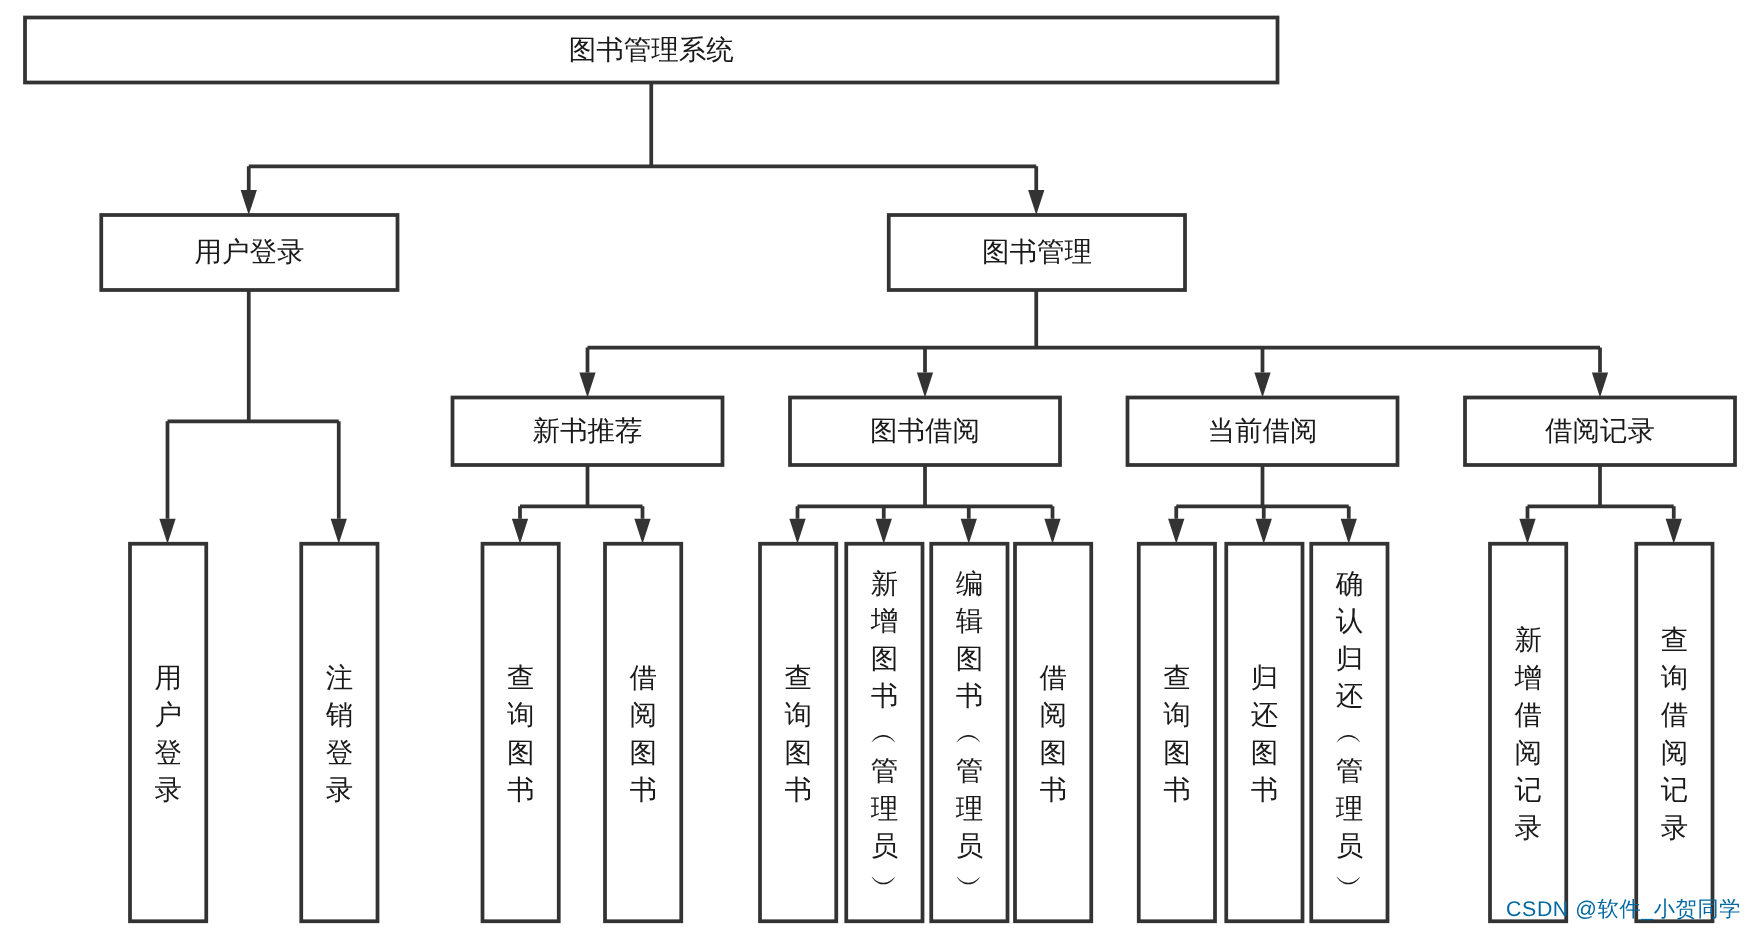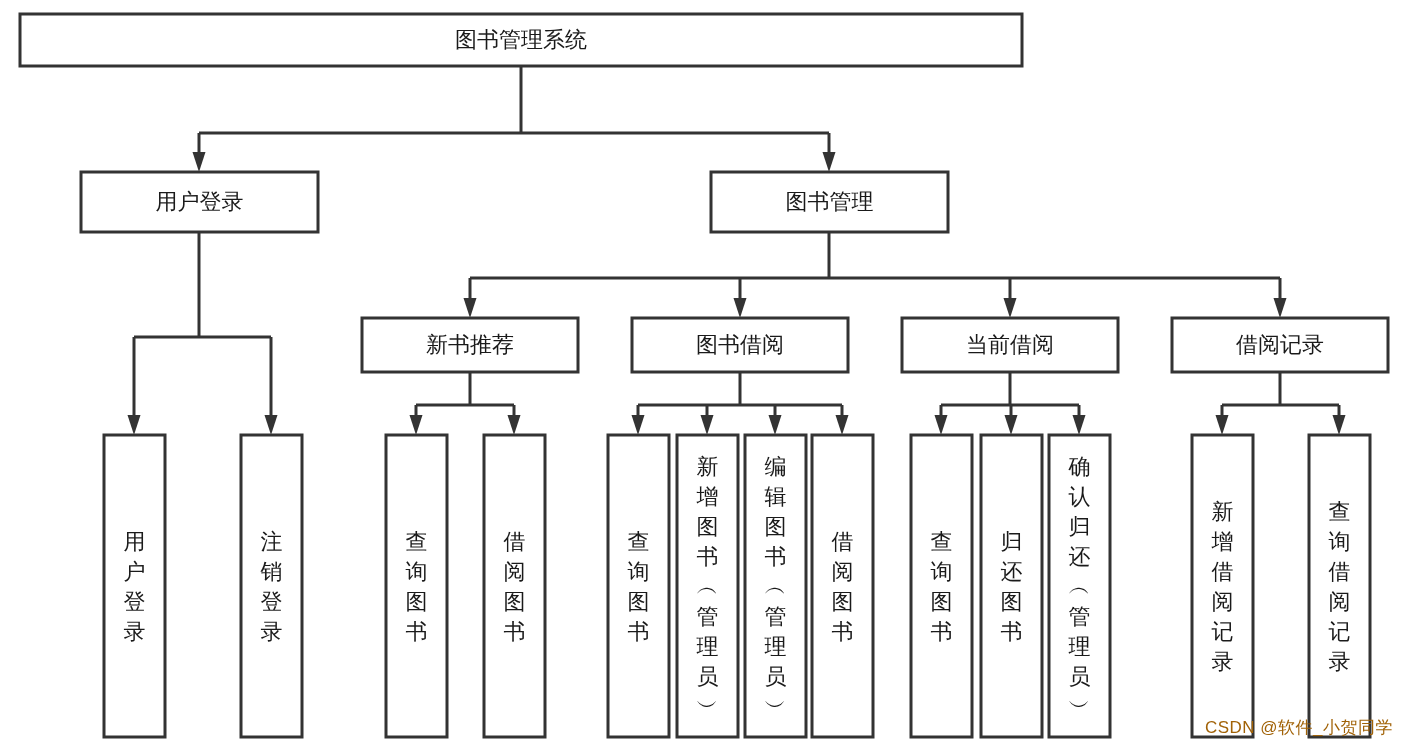--- a/index.html
+++ b/index.html
@@ -53,21 +53,21 @@
     fill: #1a1a1a;
     text-anchor: middle;
     white-space: pre;
   }
   .watermark-text {
     position: absolute;
     right: 12px;
     bottom: 8px;
     font-family: "Liberation Sans", "DejaVu Sans", sans-serif;
     font-size: 17px;
-    color: #a16207;
+    color: #0369a1;
     letter-spacing: 0.5px;
     user-select: none;
     white-space: nowrap;
   }
 </style>
 </head>
 <body>
 
 <div id="diagram-root">
   <svg class="diagram-canvas" viewBox="0 0 1405 747">

